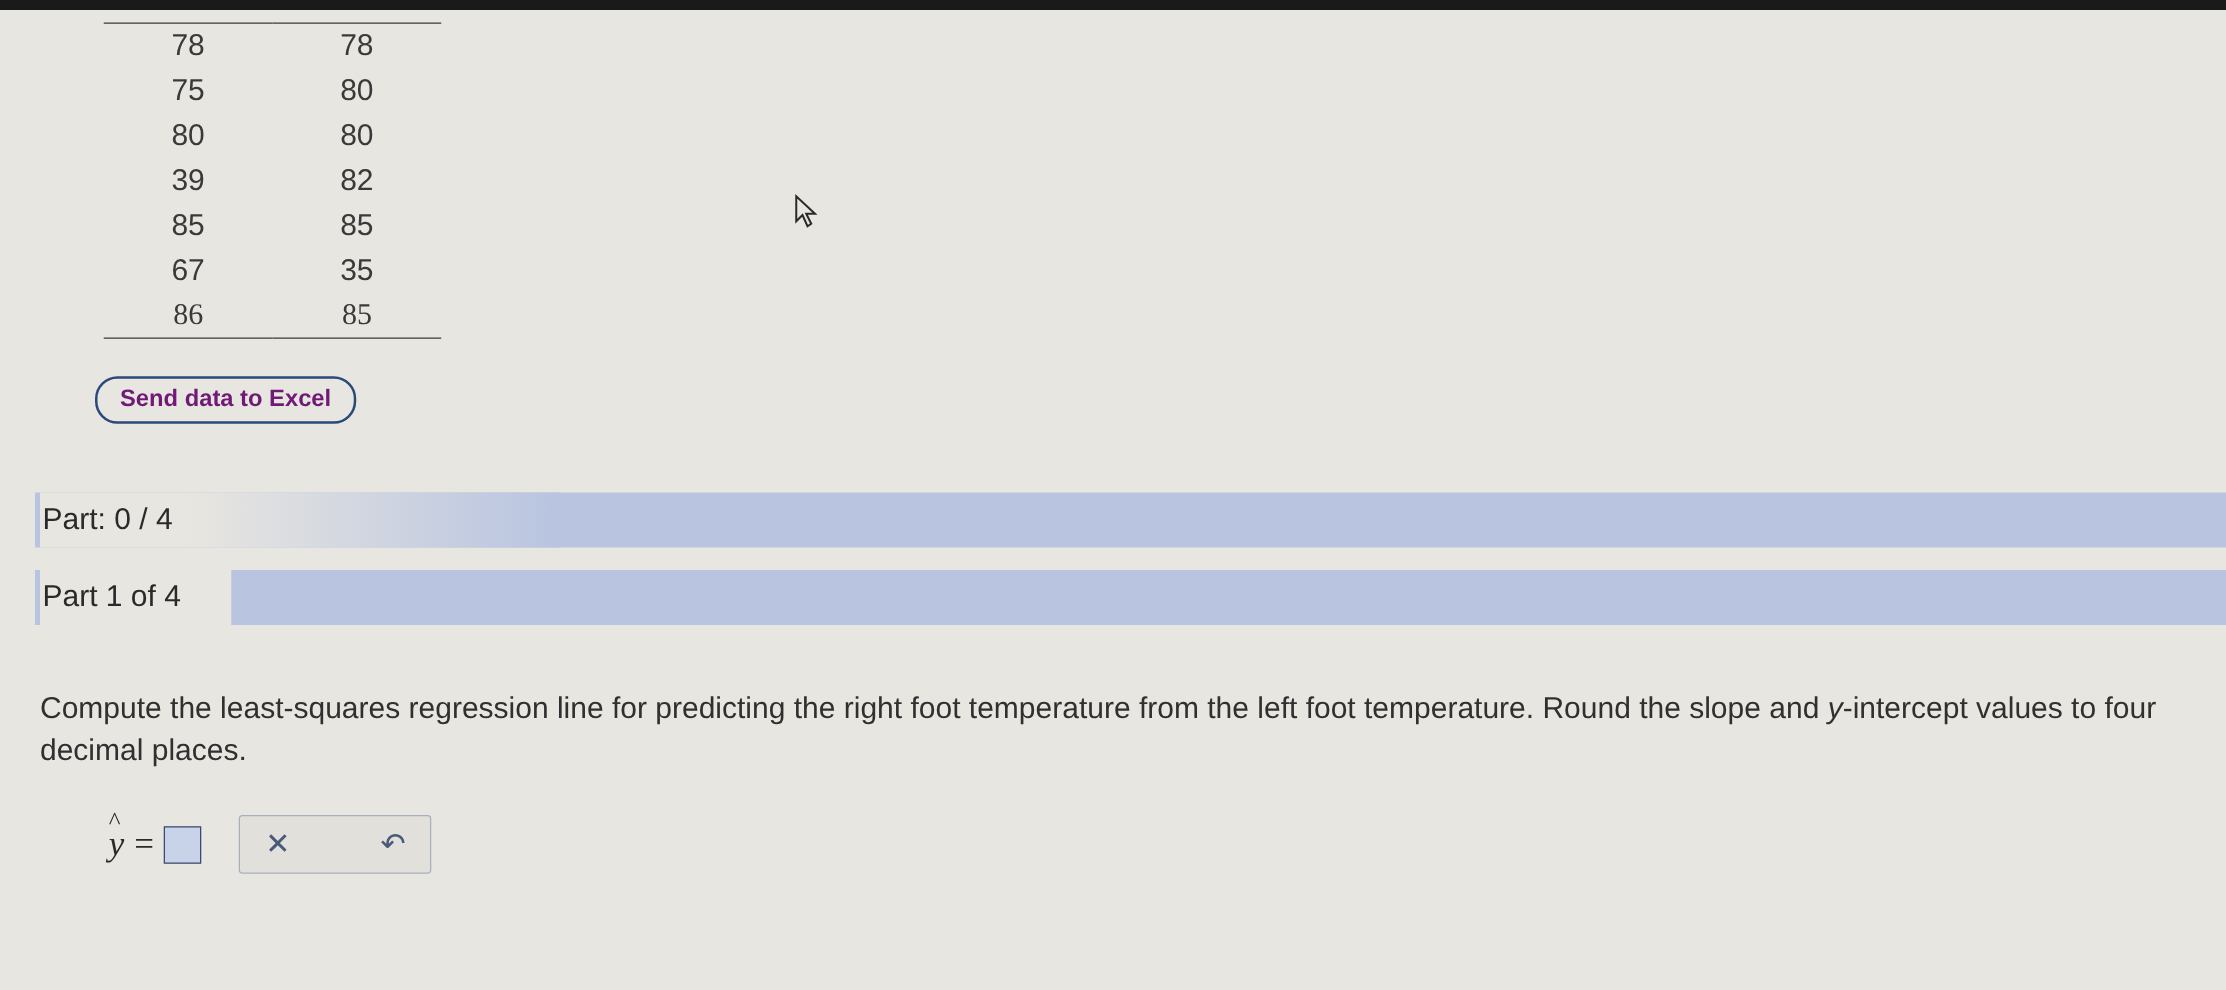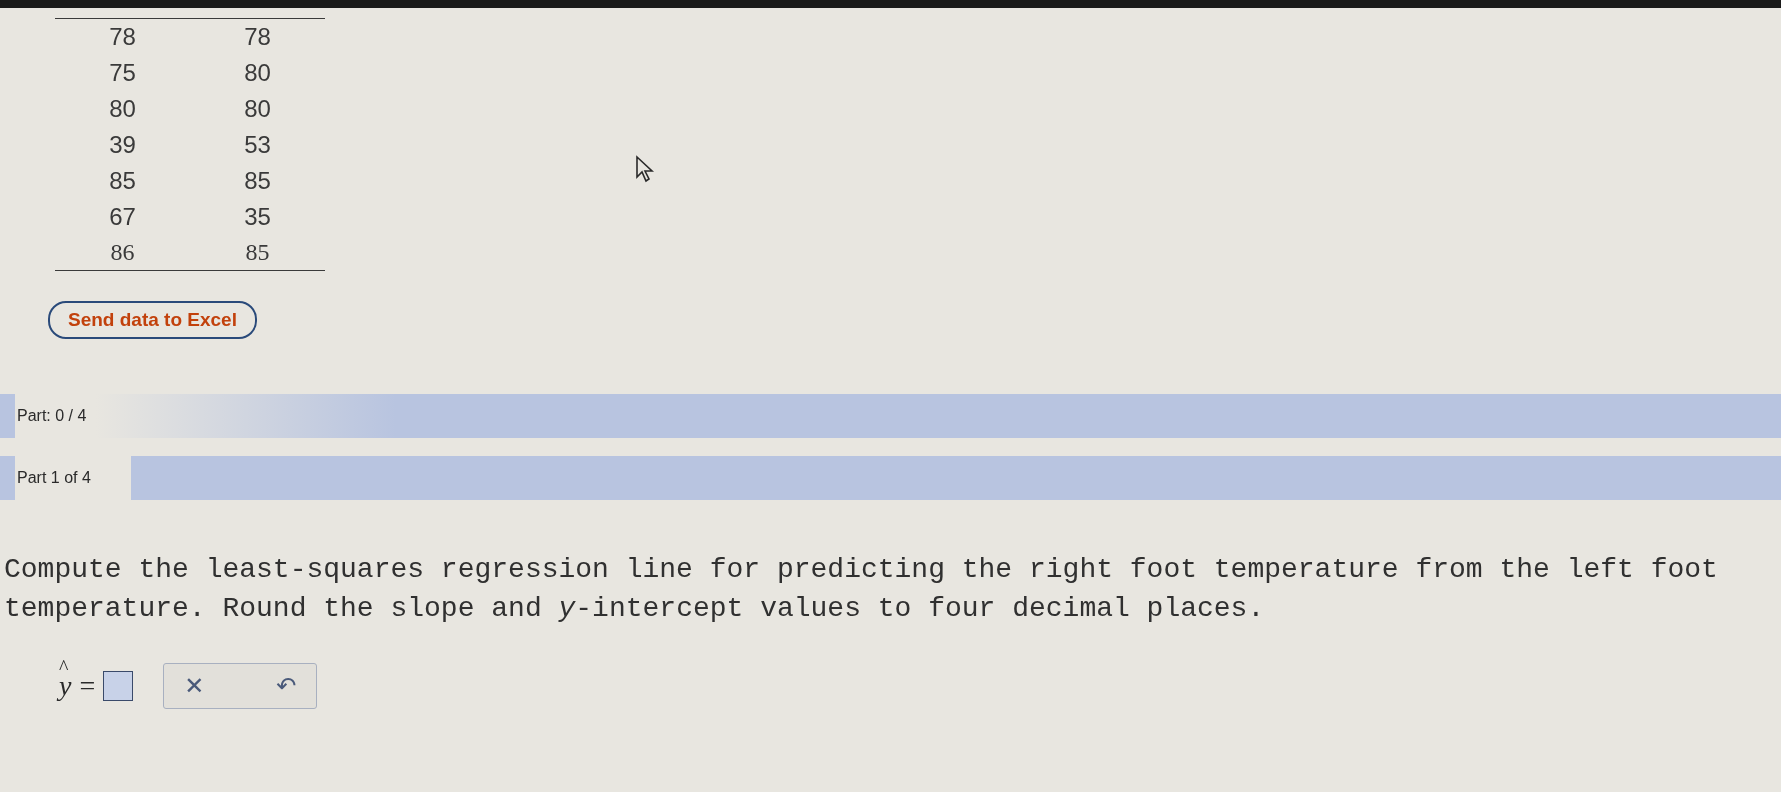--- a/index.html
+++ b/index.html
@@ -12,20 +12,21 @@
     overflow: hidden;
     font-size: 22px;
   }
   .top-bar {
     width: 100%;
     height: 8px;
     background: #1a1a1a;
   }
   .content {
     padding: 10px 0 0 0;
+    margin-left: 28px;
   }
   table.data-table {
     border-collapse: collapse;
     margin-left: 55px;
     font-size: 24px;
     color: #3a3a3a;
   }
   table.data-table td {
     width: 135px;
     text-align: center;
@@ -38,63 +39,63 @@
     border-bottom: 1.5px solid #3a3a3a;
     font-family: Liberation Serif, serif;
   }
   .send-btn {
     display: inline-block;
     margin: 30px 0 0 48px;
     padding: 6px 18px;
     border: 2px solid #2a4a7a;
     border-radius: 18px;
     background: transparent;
-    color: #c2410c;
+    color: #701a75;
     font-size: 19px;
     font-weight: bold;
     cursor: pointer;
   }
   .part-bar {
     margin-top: 55px;
     background: #b8c4e0;
     height: 44px;
     display: flex;
     align-items: center;
     font-size: 22px;
     color: #2a2a2a;
   }
   .part-bar-inner {
-    padding-left: 15px;
+    padding-left: 4px;
     display: flex;
     align-items: center;
     height: 100%;
     font-family: Verdana, Arial, sans-serif;
-    font-size: 16px;
+    font-size: 24px;
   }
   .part-label-box {
     background: #e8e6e0;
     height: 100%;
     display: flex;
     align-items: center;
     padding: 0 14px 0 2px;
   }
   .part-bar.progress .part-label-box { padding-right: 10px; }
   .progress-tail {
     width: 300px;
     height: 100%;
     background: linear-gradient(to right, #e8e6e0 0%, #b8c4e0 100%);
   }
   .question-area {
     padding: 50px 8px 0 4px;
   }
   .question-text {
-    font-size: 28px;
+    font-size: 24px;
     color: #303030;
     line-height: 1.4;
-    font-family: Liberation Mono, monospace;
+    font-family: Liberation Sans, sans-serif;
   }
   .italic { font-style: italic; }
   .answer-row {
     margin-top: 35px;
     display: flex;
     align-items: center;
     gap: 30px;
     padding-left: 55px;
   }
   .equation {
@@ -161,21 +162,21 @@
     <tr>
           <td>75</td>
           <td>80</td>
         </tr>
     <tr>
           <td>80</td>
           <td>80</td>
         </tr>
     <tr>
           <td>39</td>
-          <td>53</td>
+          <td>82</td>
         </tr>
     <tr>
           <td>85</td>
           <td>85</td>
         </tr>
     <tr>
           <td>67</td>
           <td>35</td>
         </tr>
     <tr>

